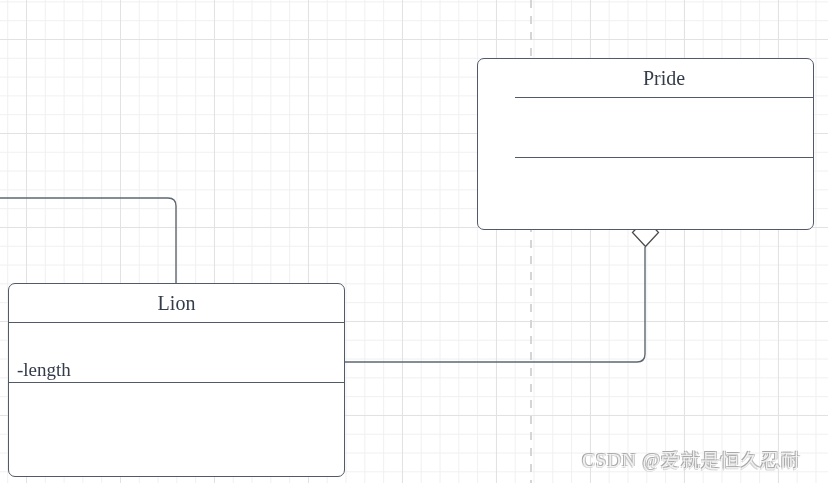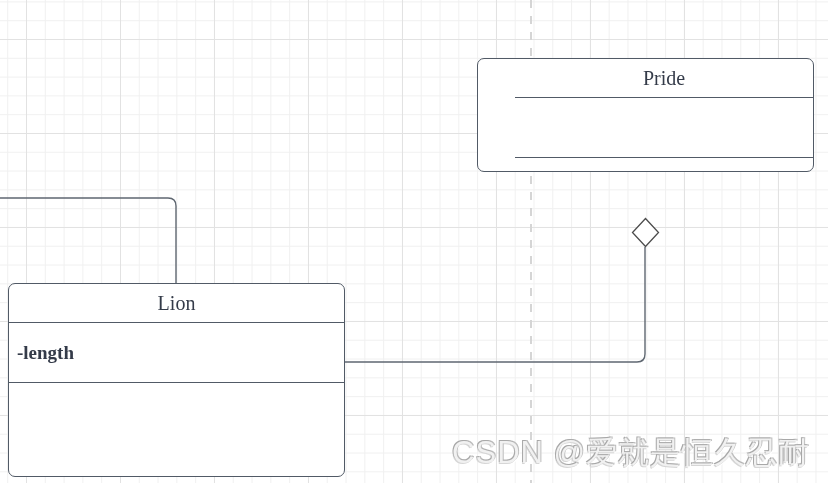--- a/index.html
+++ b/index.html
@@ -33,40 +33,40 @@
     flex:0 0 39px;
     display:flex;align-items:center;justify-content:center;
     font-size:20px;
     border-bottom:1px solid #515a66;
     box-sizing:border-box;
   }
   .class-box .attrs{
     flex:0 0 60px;
     border-bottom:1px solid #515a66;
     box-sizing:border-box;
-    display:flex;flex-direction:column;justify-content:center;font-weight:bold;
+    display:flex;flex-direction:column;justify-content:flex-end;
   }
   .class-box .methods{
     flex:1 1 auto;
     box-sizing:border-box;
     display:flex;flex-direction:column;justify-content:center;
   }
   .member{
     font-size:19px;
     padding-left:8px;
     line-height:24px;
   }
-  #pride-box{left:477px;top:58px;width:337px;height:114px;padding-left:37px;}
+  #pride-box{left:477px;top:58px;width:337px;height:172px;padding-left:37px;}
   #lion-box{left:8px;top:283px;width:337px;height:194px;}
   .watermark{
     position:absolute;
-    right:18px;bottom:9px;
+    right:27px;bottom:9px;
     z-index:3;
-    font-family:Liberation Sans, sans-serif;
-    font-size:31px;
+    font-family:Liberation Serif, serif;
+    font-size:19px;
     letter-spacing:1px;
     color:#f1f1f1;
     text-shadow:
       -1px -1px 0 #a8a8a8,
        1px -1px 0 #bdbdbd,
       -1px  1px 0 #d6d6d6,
        1px  1px 0 #ffffff;
   }
 </style>
 </head>

